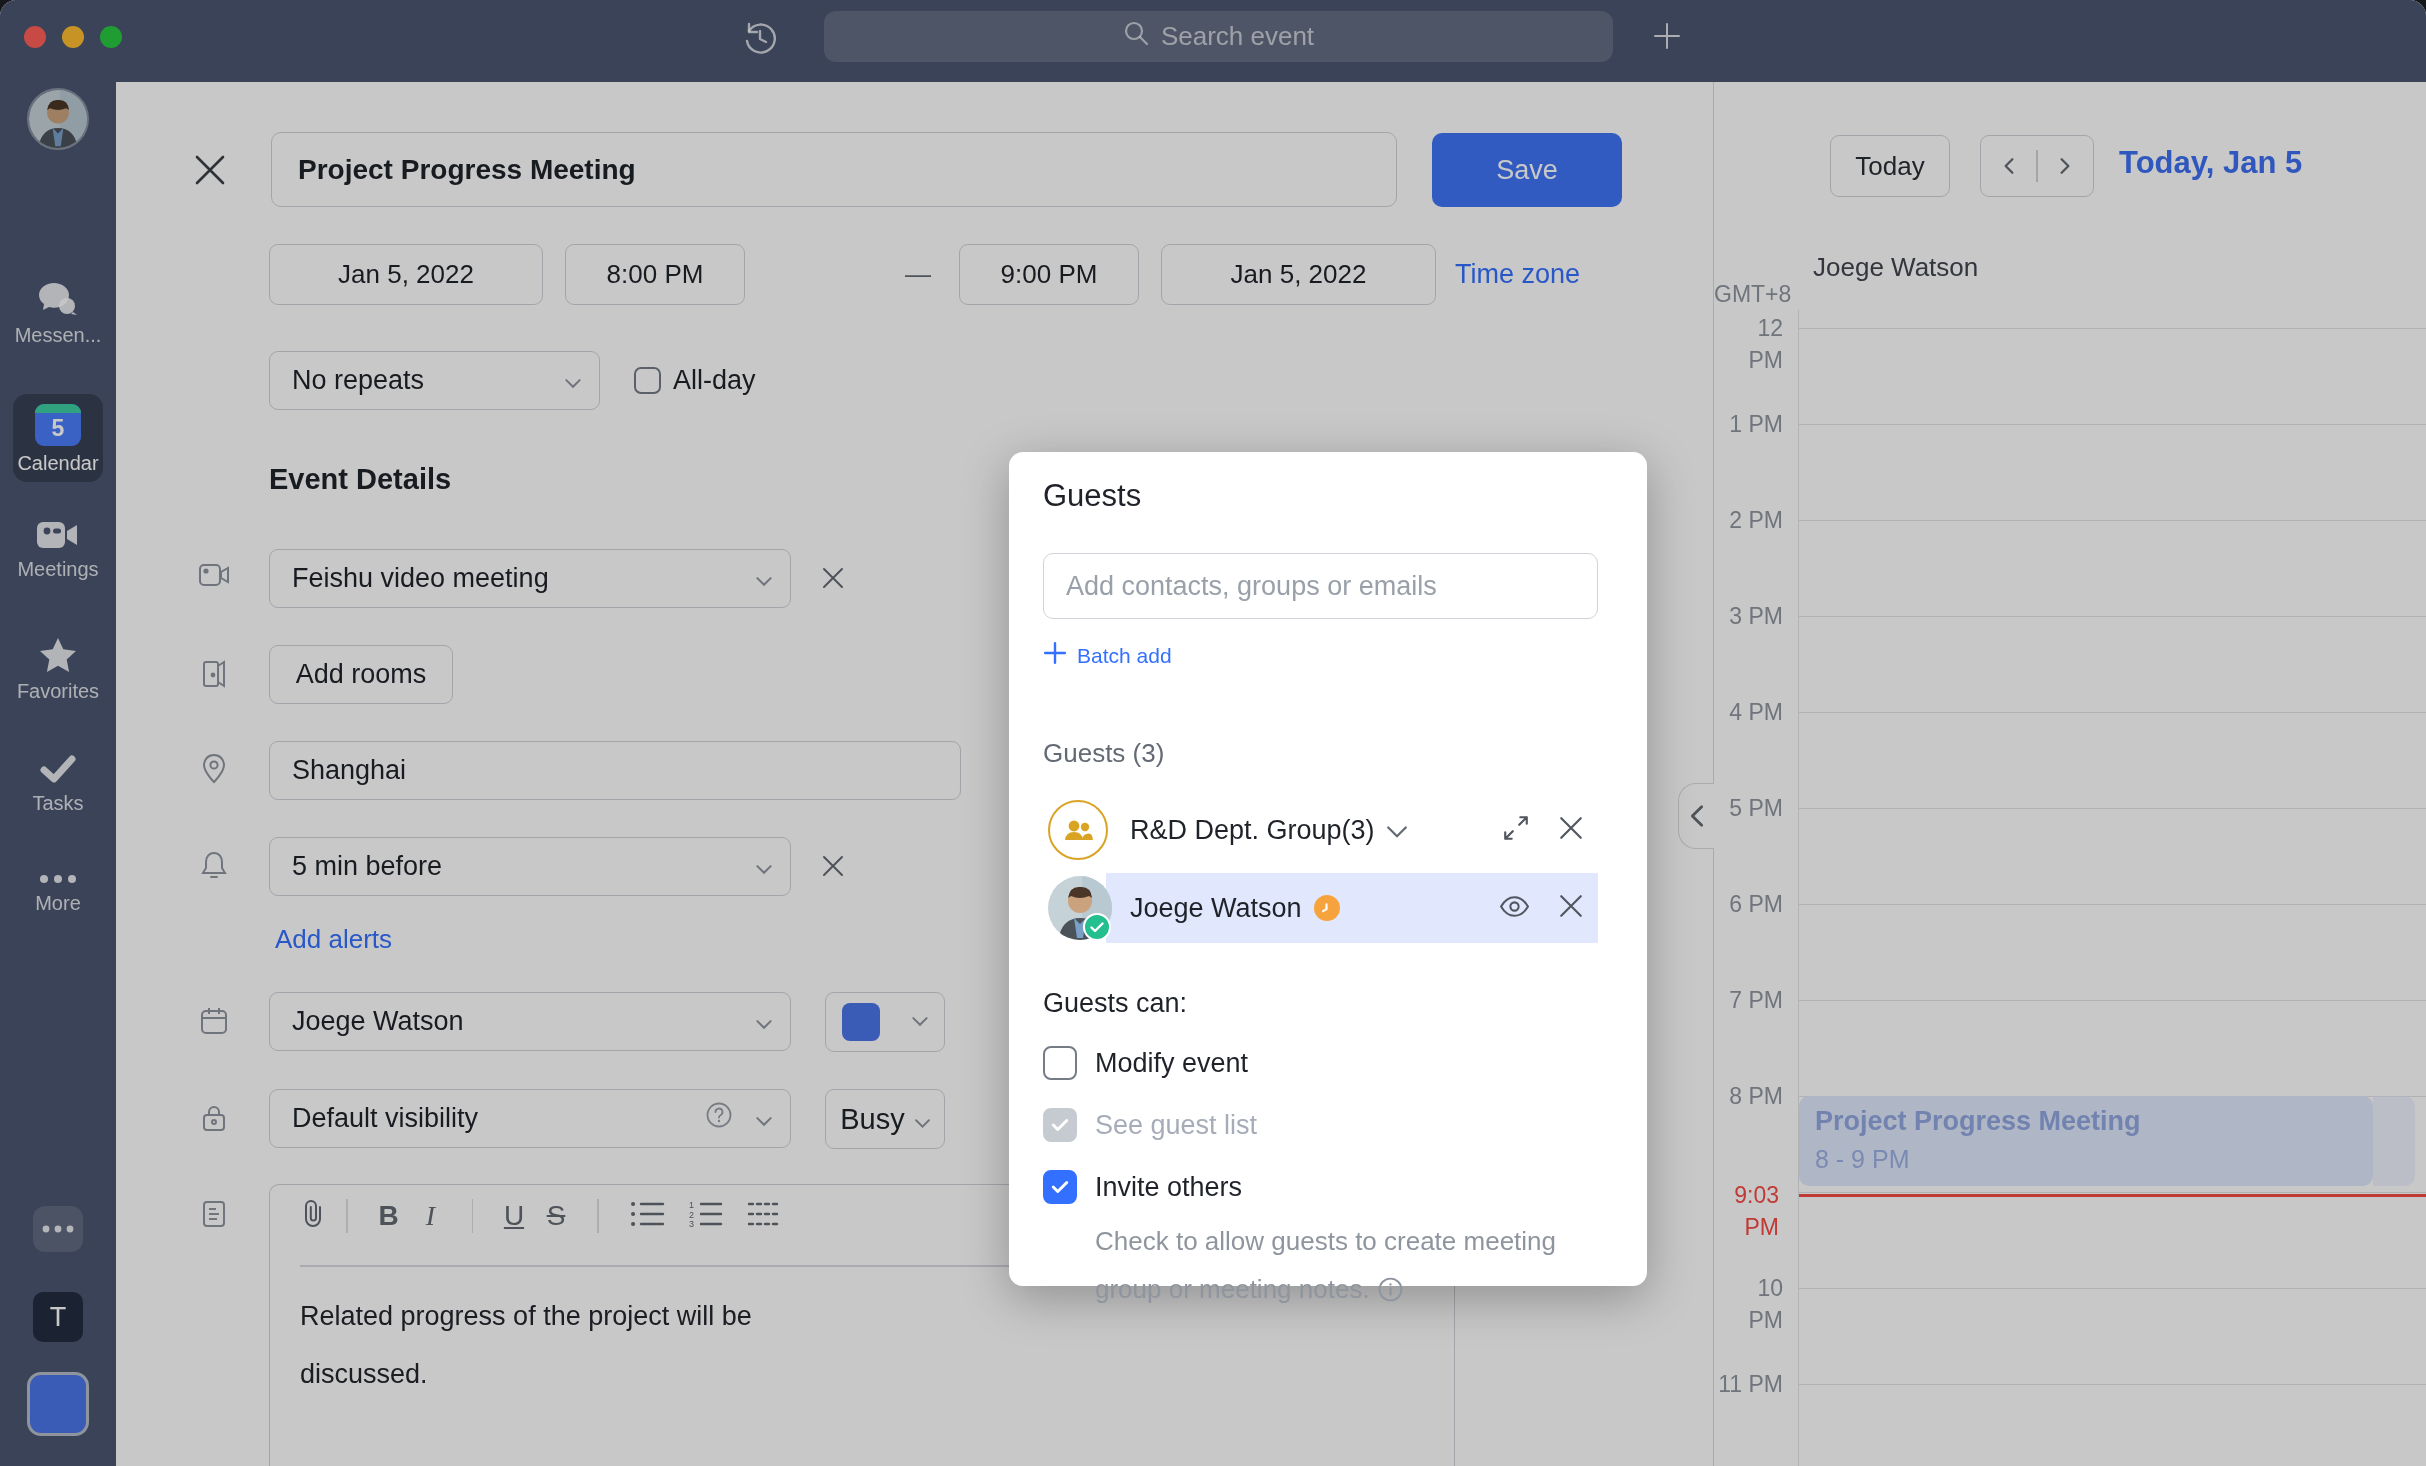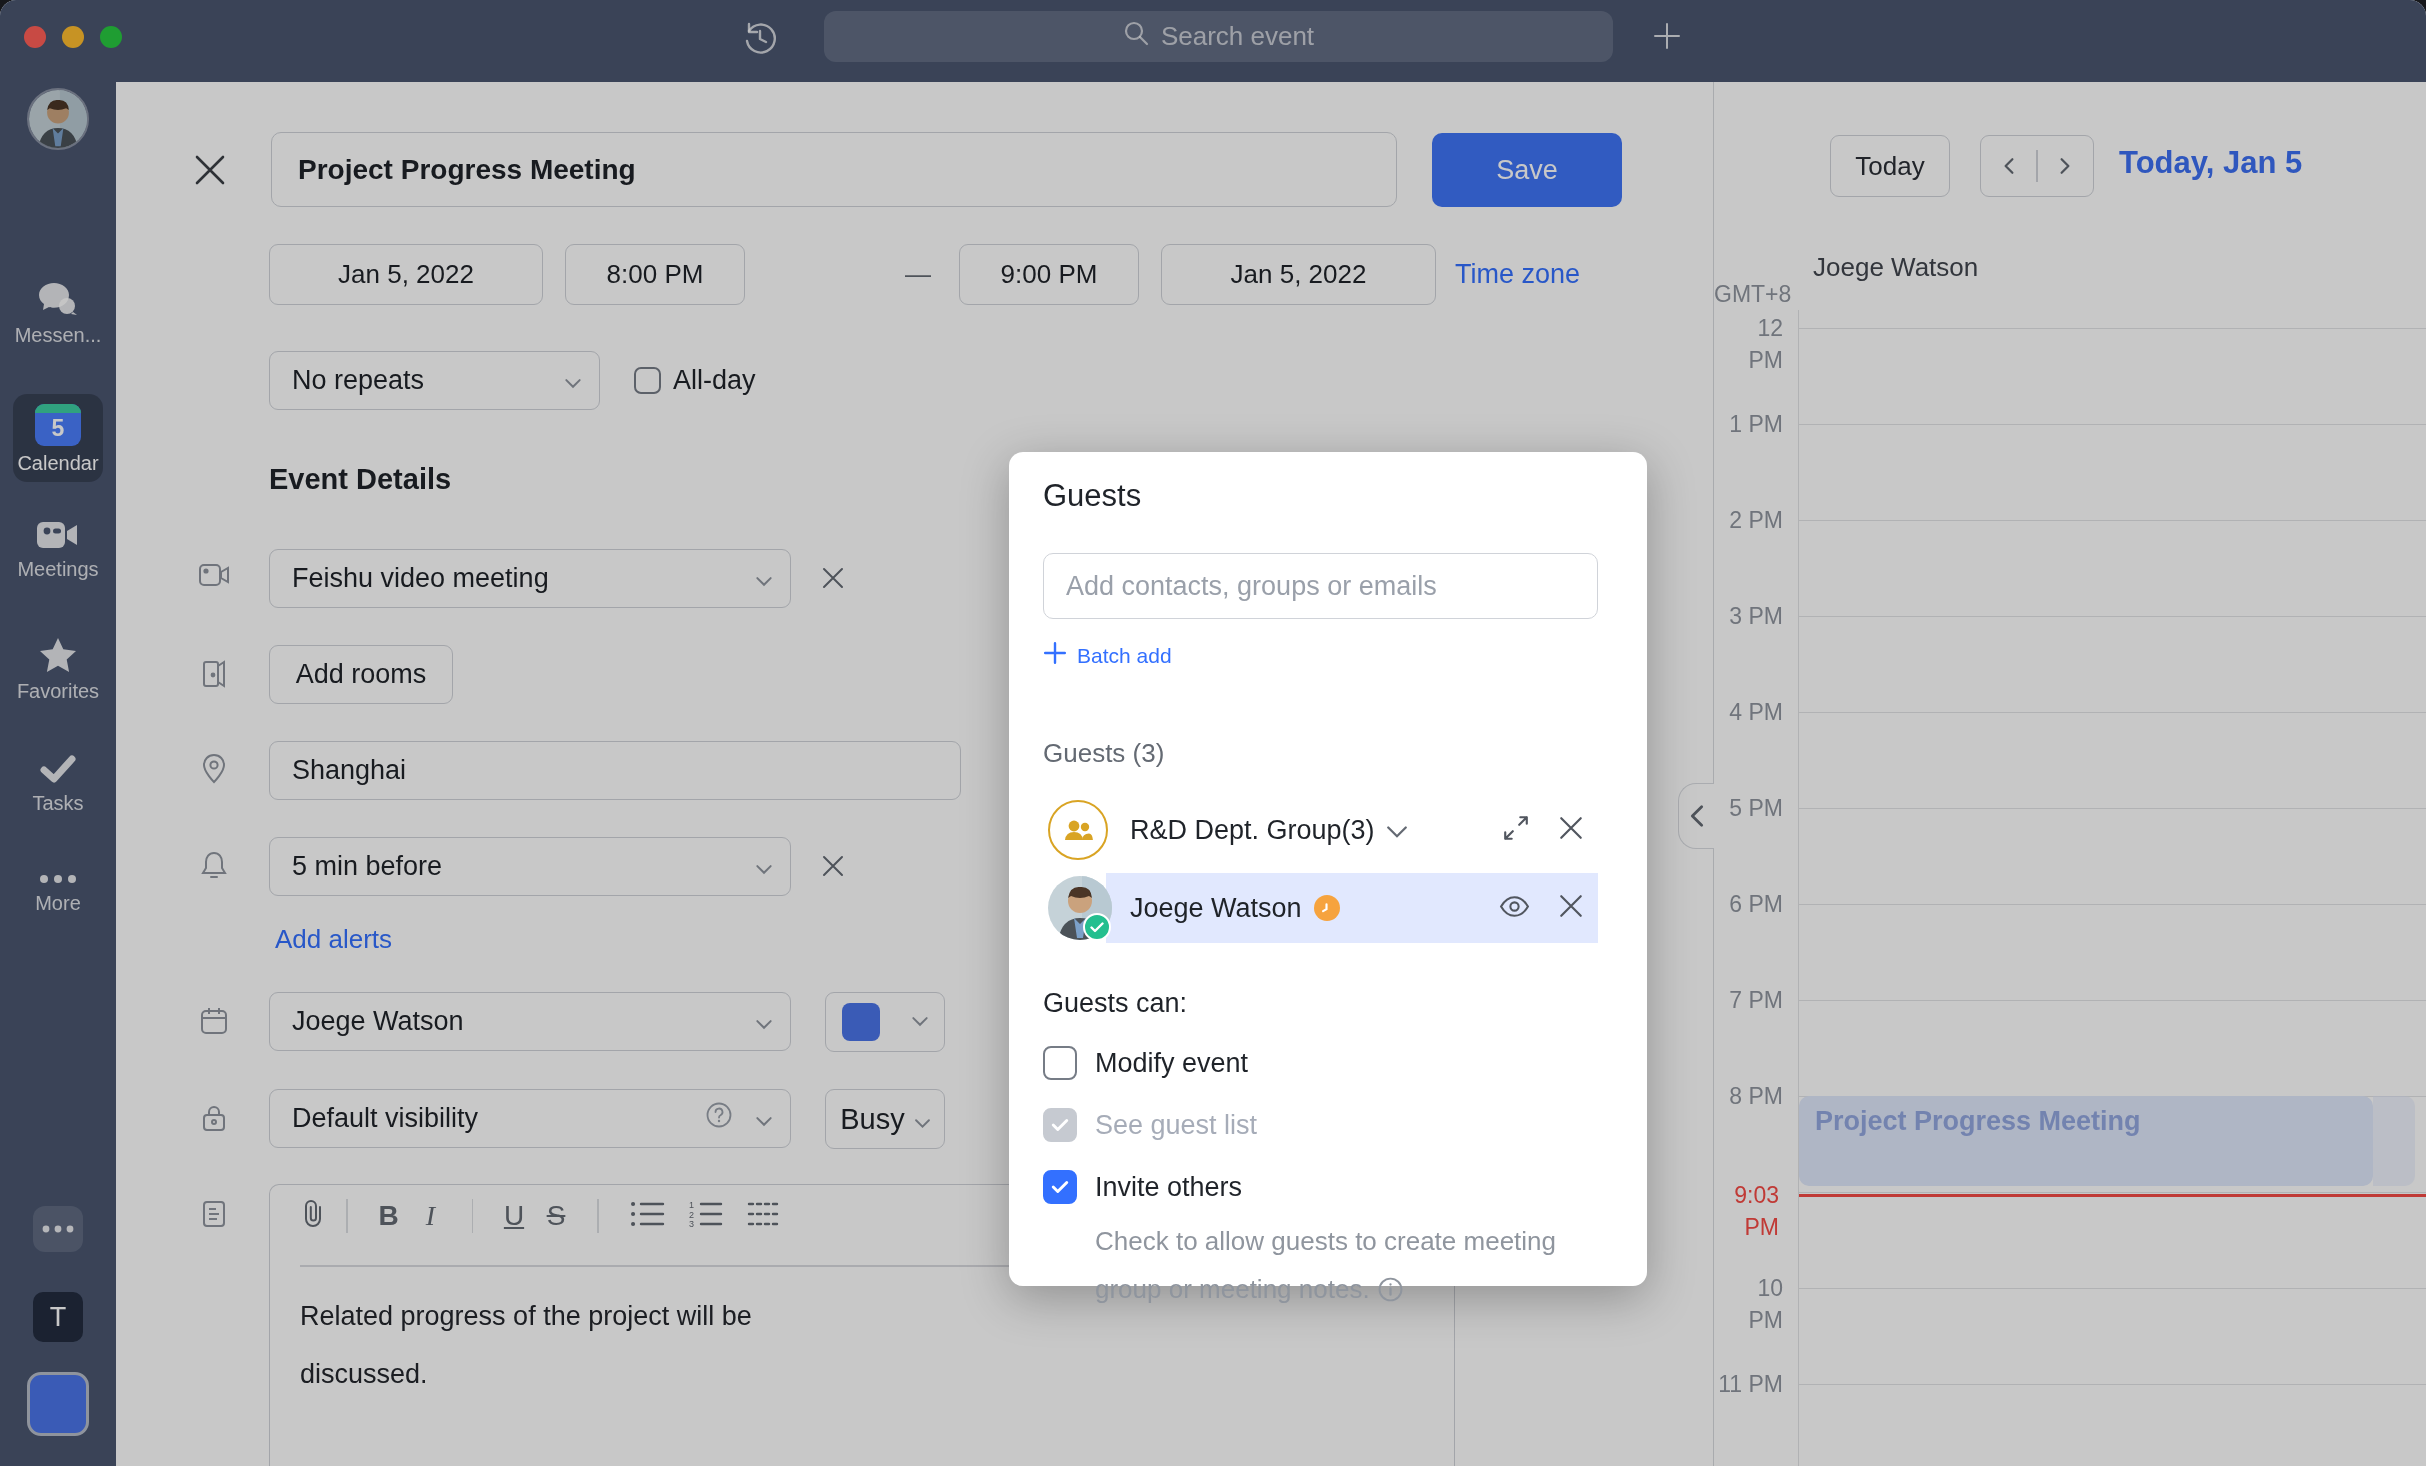--- a/index.html
+++ b/index.html
@@ -464,20 +464,21 @@
     <div class="tlabel" style="top:614px">4 PM</div>
     <div class="tlabel" style="top:710px">5 PM</div>
     <div class="tlabel" style="top:806px">6 PM</div>
     <div class="tlabel" style="top:902px">7 PM</div>
     <div class="tlabel" style="top:998px">8 PM</div>
     <div class="tlabel" style="top:1190px">10 PM</div>
     <div class="tlabel" style="top:1286px">11 PM</div>
 
     <div class="event">
       <div class="et">Project Progress Meeting</div>
+      <div class="es">8 - 9 PM</div>
     </div>
     <div class="event-tail"></div>
 
     <div class="now-label">9:03 PM</div>
     <div class="now-line"></div>
   </div>
 
   <div class="dim"></div>
 
   <div class="modal">

